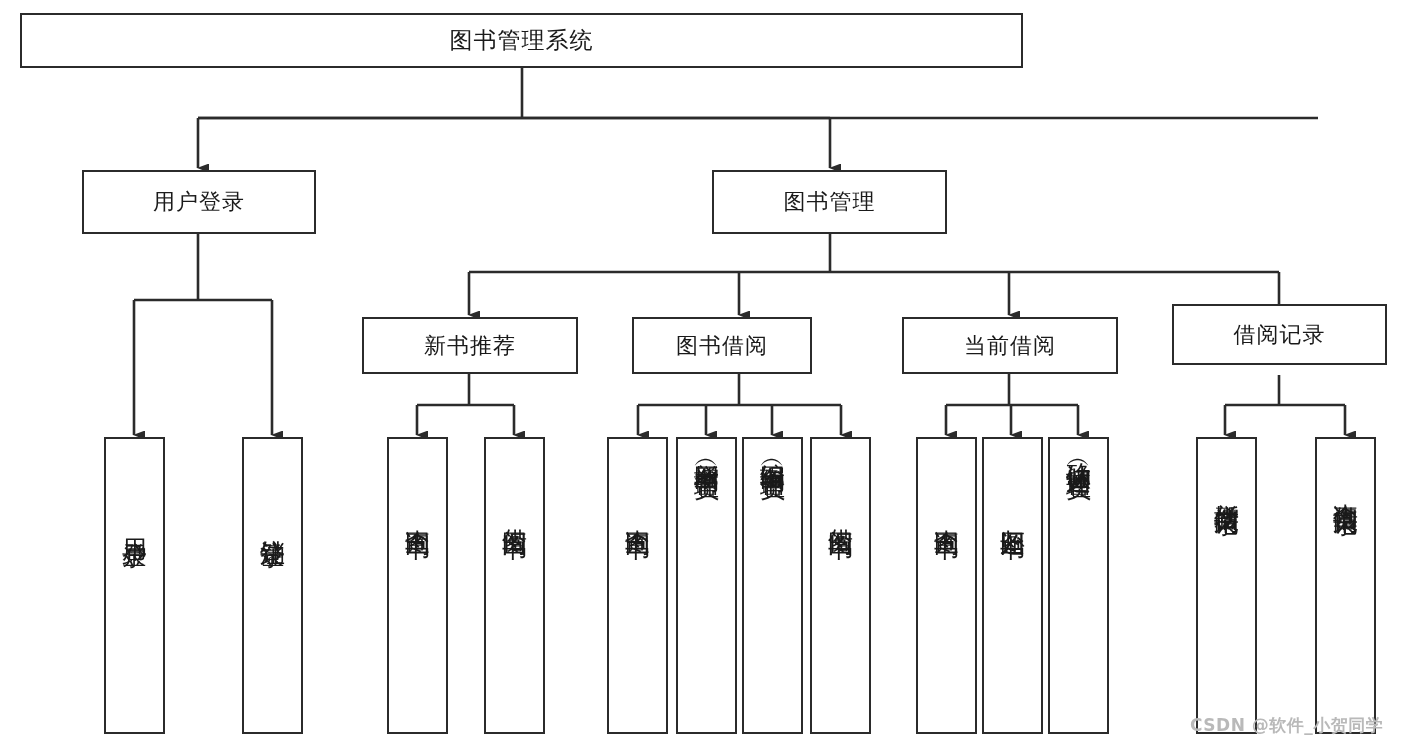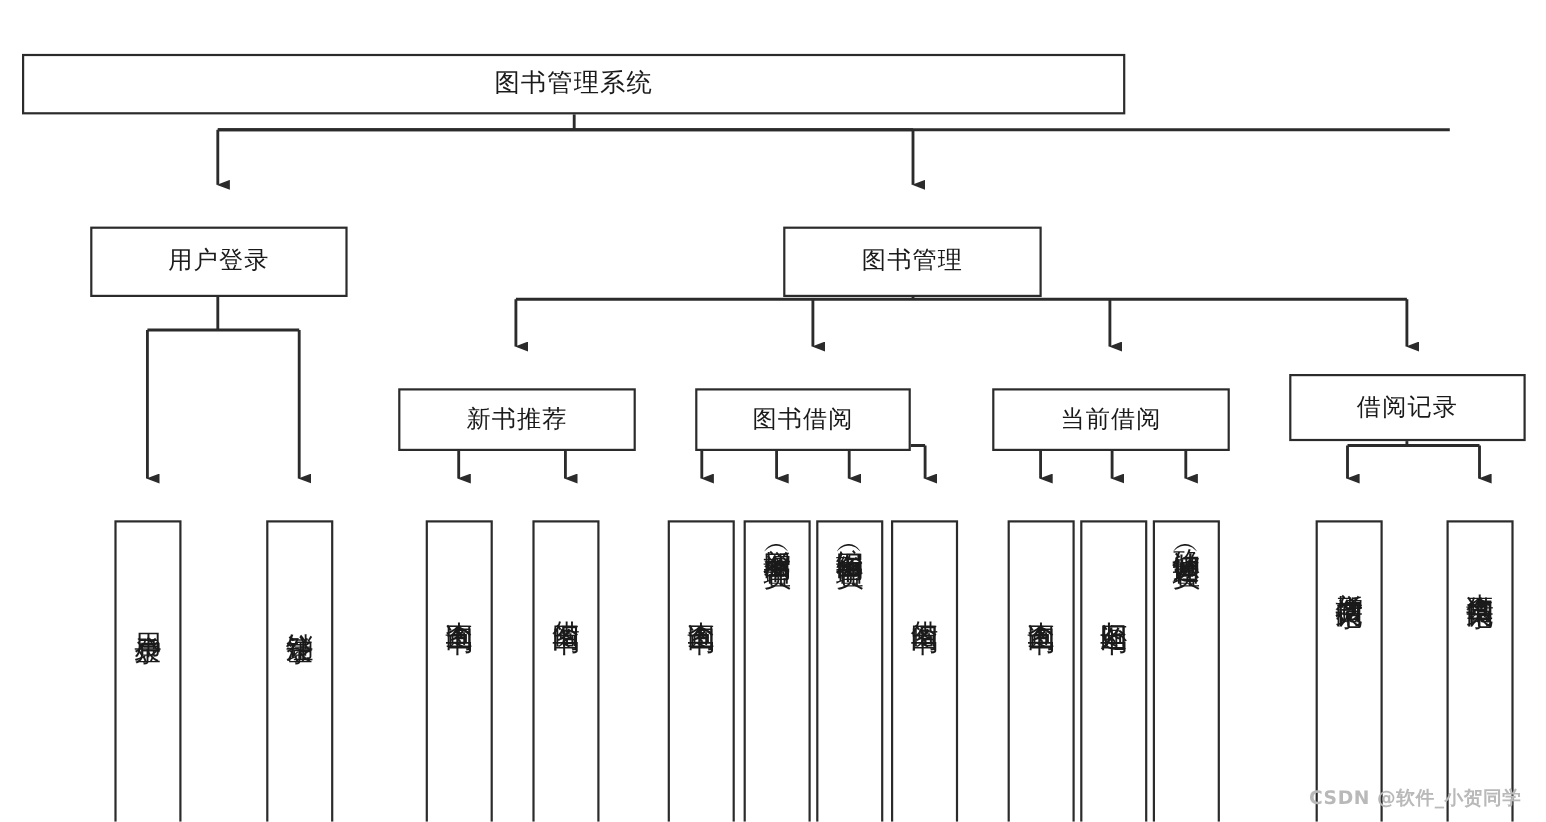--- a/index.html
+++ b/index.html
@@ -27,21 +27,20 @@
   }
   .node {
     position: absolute;
     box-sizing: border-box;
     background: #ffffff;
     border: 2px solid #2b2b2b;
     display: flex;
     align-items: center;
     justify-content: center;
     text-align: center;
-    margin-top: 36px;
   }
   .node .label {
     color: #1a1a1a;
     line-height: 1.18;
     white-space: nowrap;
   }
   .node.horizontal .label {
     font-size: 22px;
     letter-spacing: 1px;
   }
@@ -135,21 +134,21 @@
   <div class="node horizontal" style="left:82px; top:170px; width:234px; height:64px;">
     <span class="label">用户登录</span>
   </div>
   <div class="node horizontal" style="left:362px; top:317px; width:216px; height:57px;">
     <span class="label">新书推荐</span>
   </div>
 
   <div class="node horizontal" style="left:712px; top:170px; width:235px; height:64px;">
     <span class="label">图书管理</span>
   </div>
-  <div class="node horizontal" style="left:632px; top:317px; width:196px; height:57px;">
+  <div class="node horizontal" style="left:632px; top:317px; width:180px; height:57px;">
     <span class="label">图书借阅</span>
   </div>
   <div class="node horizontal" style="left:902px; top:317px; width:216px; height:57px;text-align:right;">
     <span class="label">当前借阅</span>
   </div>
   <div class="node horizontal" style="left:1172px; top:304px; width:215px; height:61px;">
     <span class="label">借阅记录</span>
   </div>
 
   <div class="node vertical" style="left:104px; top:437px; width:61px; height:297px; padding-top:80px;">

